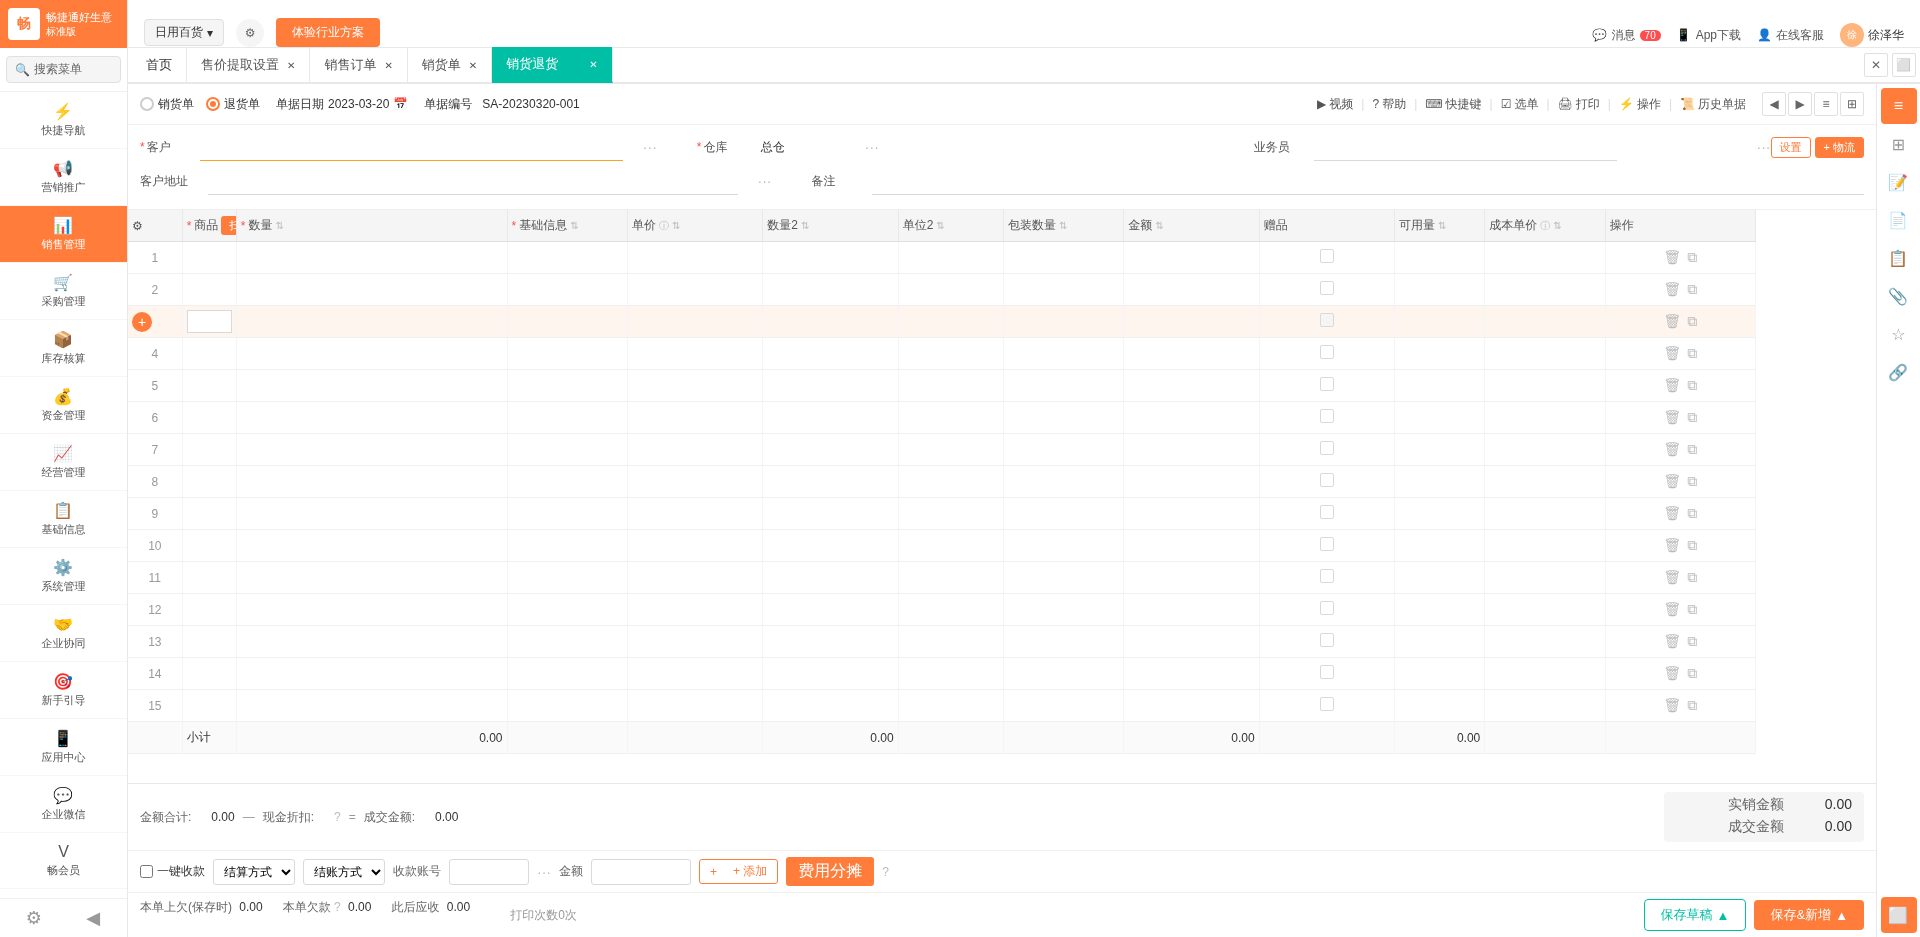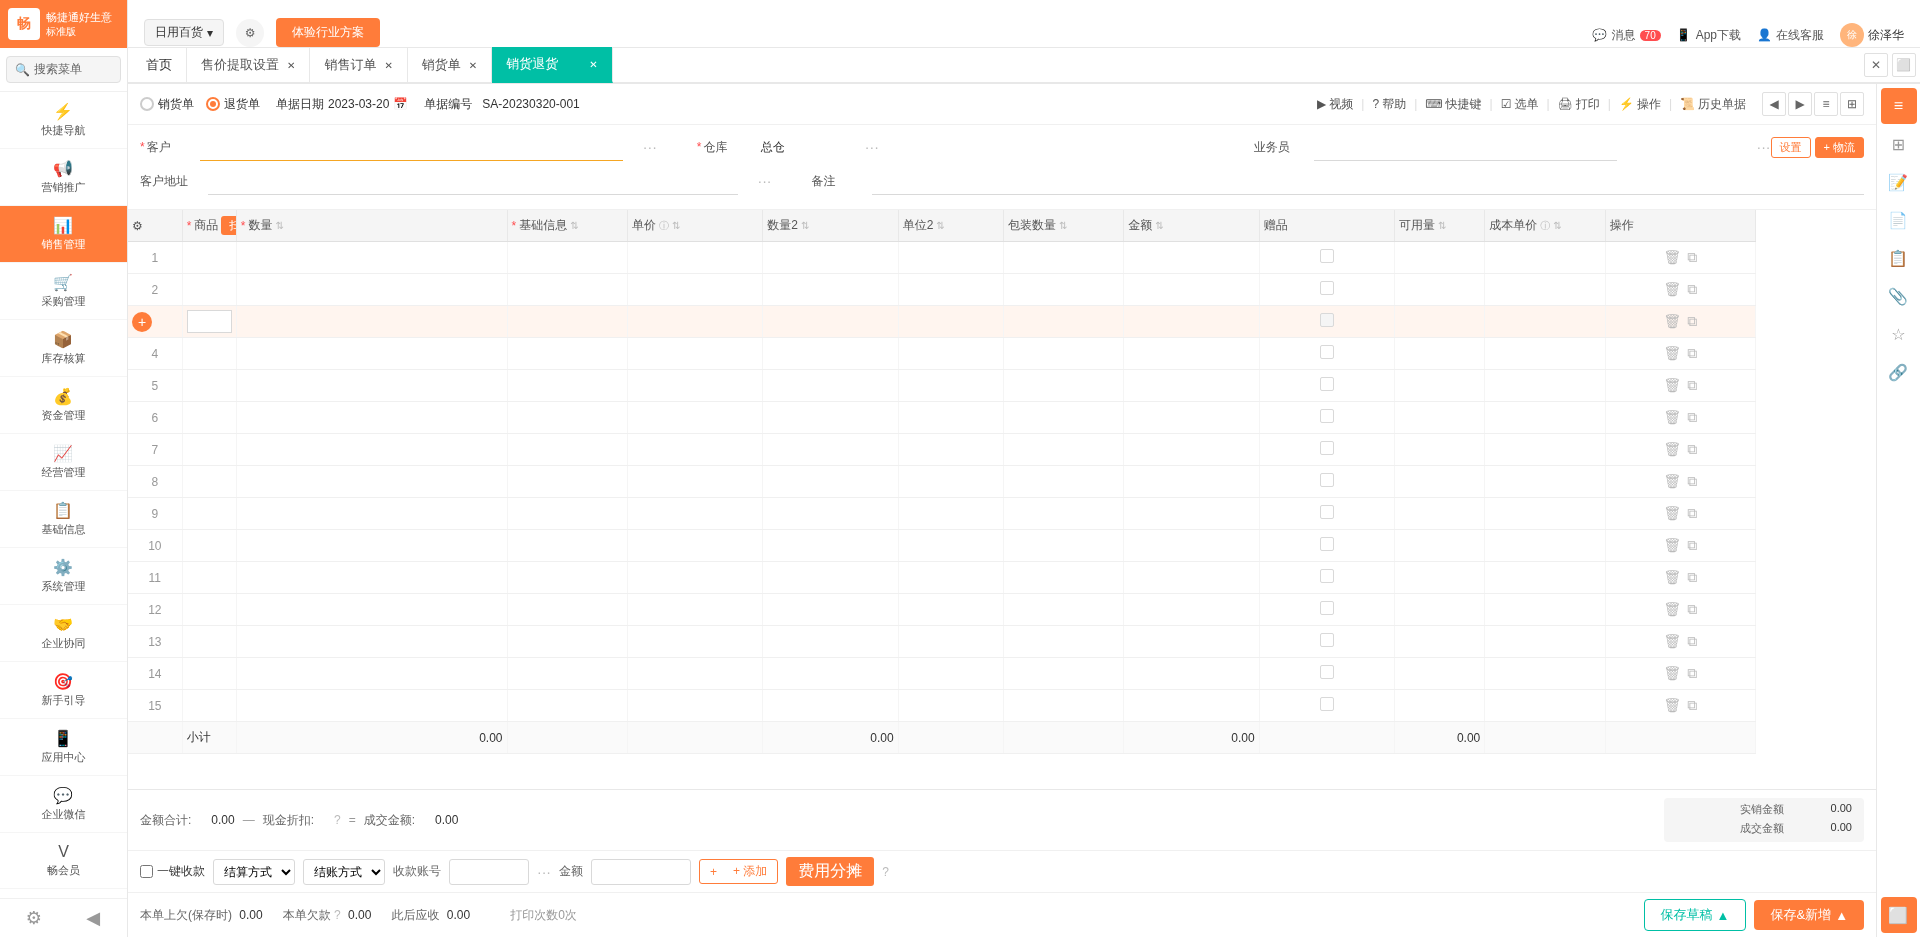--- a/index.html
+++ b/index.html
@@ -105,21 +105,21 @@
     .calc-sep { color: #999; }
     .footer-payment { padding: 6px 12px; display: flex; align-items: center; gap: 8px; font-size: 12px; }
     .checkbox-label { display: flex; align-items: center; gap: 4px; cursor: pointer; }
     .payment-select { height: 26px; border: 1px solid #d9d9d9; border-radius: 3px; padding: 0 6px; font-size: 12px; background: #fff; cursor: pointer; }
     .payment-input { height: 26px; border: 1px solid #d9d9d9; border-radius: 3px; padding: 0 6px; font-size: 12px; width: 80px; }
     .add-btn { background: #fff; border: 1px solid #ff7c3a; color: #ff7c3a; border-radius: 3px; padding: 3px 10px; cursor: pointer; font-size: 12px; display: flex; align-items: center; gap: 2px; }
     .fees-btn { background: #ff7c3a; color: #fff; border: none; border-radius: 3px; padding: 4px 12px; cursor: pointer; font-size: 16px; }
     .help-icon { color: #bbb; cursor: pointer; }
     .save-draft-btn { background: #fff; border: 1px solid #00bfa5; color: #00bfa5; border-radius: 4px; padding: 6px 16px; cursor: pointer; font-size: 13px; display: flex; align-items: center; gap: 4px; }
     .save-new-btn { background: #ff7c3a; color: #fff; border: none; border-radius: 4px; padding: 6px 16px; cursor: pointer; font-size: 13px; display: flex; align-items: center; gap: 4px; }
-    .summary-item { display: flex; gap: 8px; font-size: 11px; margin-bottom: 2px; }
+    .summary-item { display: flex; gap: 8px; font-size: 14px; margin-bottom: 2px; }
     .summary-label { color: #666; }
     .summary-val { color: #333; font-weight: 500; min-width: 60px; text-align: right; }
 
     
     .right-panel { width: 44px; background: #fff; border-left: 1px solid #e8e8e8; display: flex; flex-direction: column; align-items: center; padding: 4px 0; gap: 2px; flex-shrink: 0; }
     .right-panel-btn { width: 36px; height: 36px; display: flex; align-items: center; justify-content: center; cursor: pointer; color: #999; font-size: 16px; border-radius: 4px; flex-direction: column; }
     .right-panel-btn.active { background: #ff7c3a; color: #fff; }
 
     
     ::-webkit-scrollbar { width: 6px; height: 6px; }
@@ -854,21 +854,21 @@
           <span style="color:#666;">金额</span>
           <input class="payment-input" type="text" style="width: 100px;">
           <button class="add-btn">
             <span>+</span>
             <span style="margin-left:14px;">+ 添加</span>
           </button>
           <button class="fees-btn">费用分摊</button>
           <span class="help-icon">?</span>
         </div>
 
-        <div style="display:flex; align-items:center; justify-content:space-between; padding:6px 12px; border-top:1px solid #f0f0f0; background:#fff;">
+        <div style="display:flex; justify-content:space-between; padding:6px 12px; border-top:1px solid #f0f0f0; background:#fff;">
           <div style="display:flex; gap:20px; font-size:12px; color:#666;">
             <span>
               <span>本单上欠(保存时)</span>
               <span style="color:#333;font-weight:500; margin-left:4px;">0.00</span>
             </span>
             <span>
               <span>本单欠款</span>
               <span style="color:#bbb;">?</span>
               <span style="color:#333;font-weight:500; margin-left:4px;">0.00</span>
             </span>

